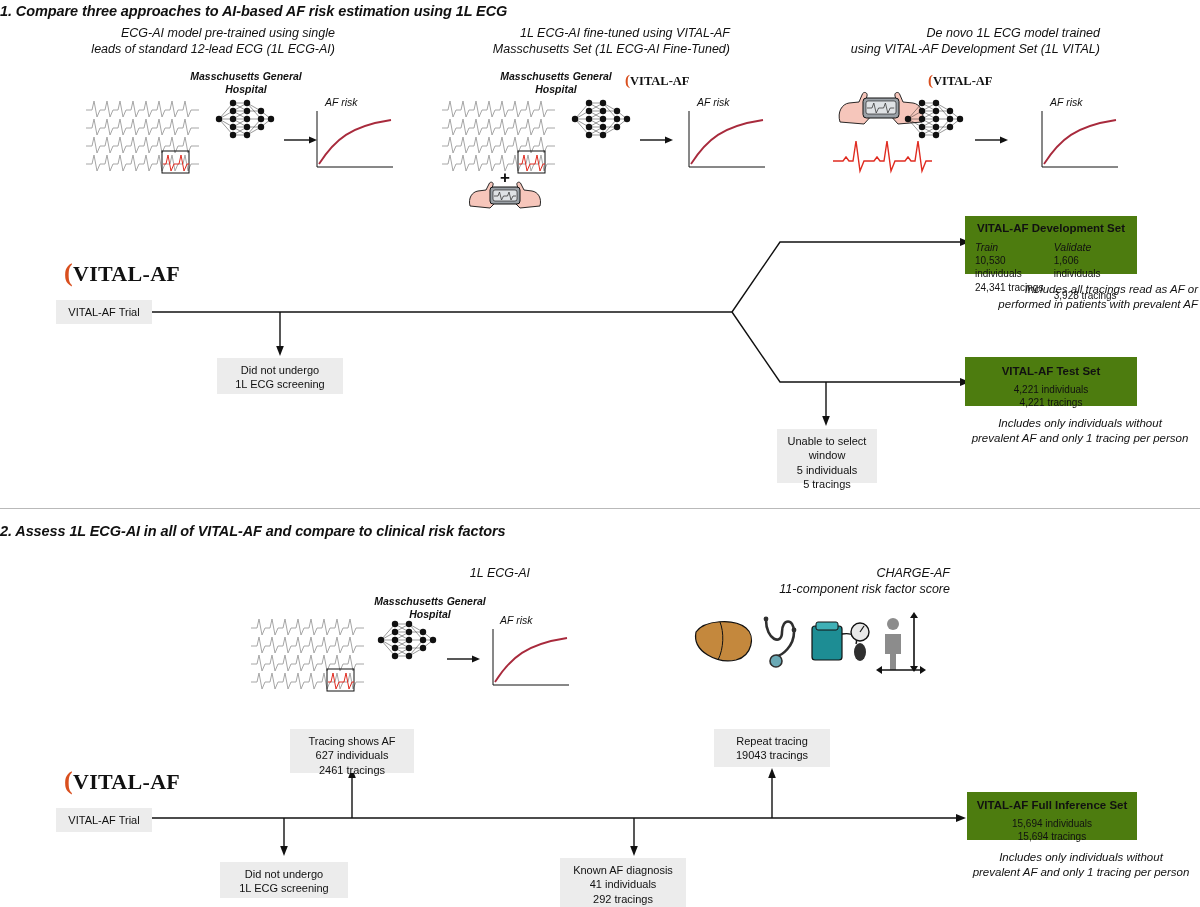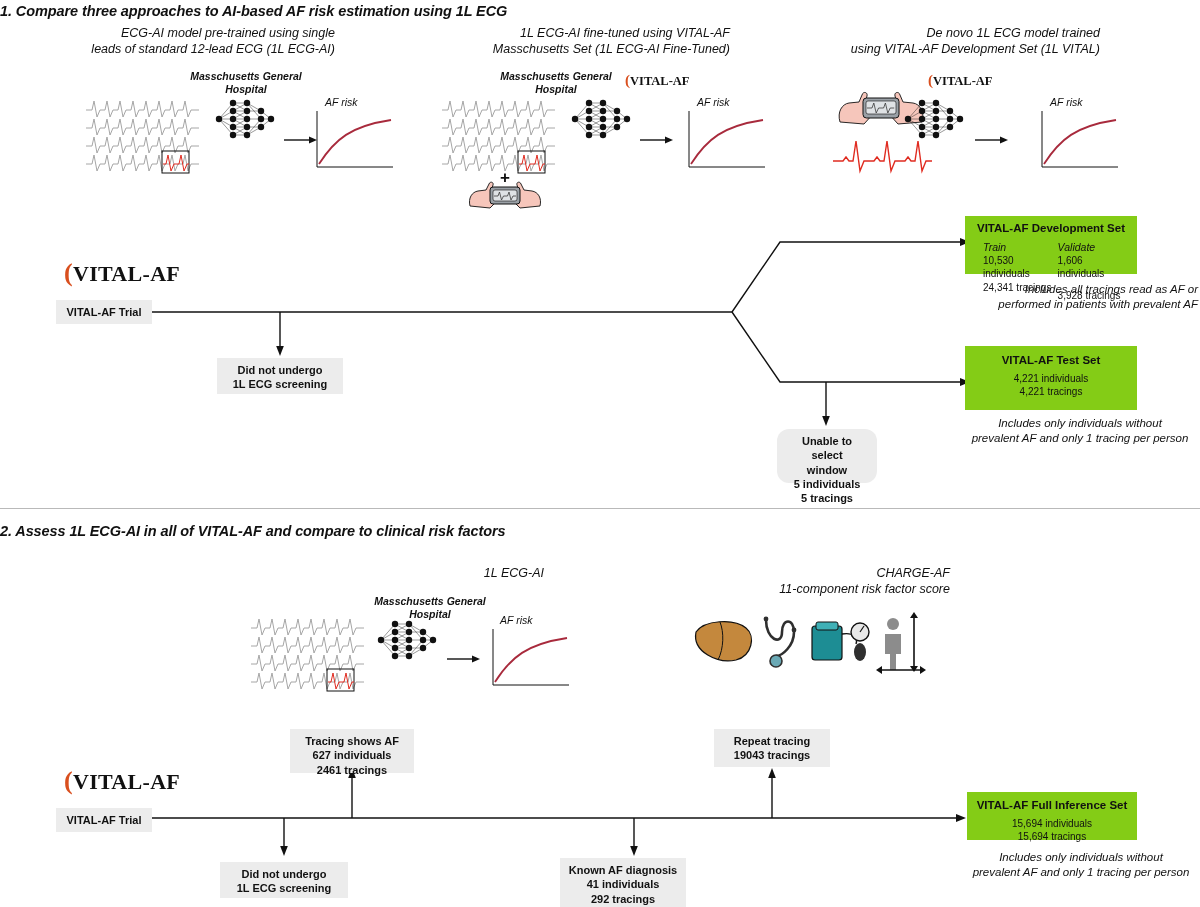--- a/index.html
+++ b/index.html
@@ -11,24 +11,24 @@
   .abs{position:absolute;}
   .sec-title{
     font-size:14.5px;font-weight:bold;font-style:italic;letter-spacing:-0.1px;
   }
   .panel-title{
     font-size:12.5px;font-style:italic;text-align:right;line-height:1.25;
   }
   .small-italic{font-size:11.5px;font-style:italic;line-height:1.3;}
   .graybox{
     background:#ececec;border:0;font-size:11px;text-align:center;
-    line-height:1.3;padding:5px 8px;box-sizing:border-box;color:#111;font-weight:bold;
+    line-height:1.3;padding:5px 8px;box-sizing:border-box;color:#111;
   }
   .greenbox{
-    background:#84cc16;font-size:11px;text-align:center;
+    background:#4d7c0f;font-size:11px;text-align:center;
     line-height:1.35;padding:6px 8px;box-sizing:border-box;color:#111;
   }
   .greenbox .gtitle{font-weight:bold;font-size:11.5px;margin-bottom:3px;}
   .hr{border-top:1px solid #b9b9b9;}
   .vital-logo{
     font-family:"Liberation Serif", serif;font-weight:bold;font-size:22px;
     letter-spacing:0.3px;color:#111;white-space:nowrap;
   }
   .vital-logo .swoosh{color:#d94f1e;font-size:26px;}
   .vital-small{
@@ -297,62 +297,62 @@
   <path d="M674 152 V188" stroke="#111" stroke-width="1.4" fill="none"></path>
   <path d="M674 196 L670.2 186 L677.8 186 Z" fill="#111"></path>
 </svg>
 </div>
 
 <div class="abs graybox" style="left:217px;top:358px;width:126px;height:36px;">
   <span>Did not undergo</span><br>
   <span>1L ECG screening</span>
 </div>
 
-<div class="abs graybox" style="left:777px;top:429px;width:100px;height:54px;border-radius:12px;">
+<div class="abs graybox" style="left:777px;top:429px;width:100px;height:54px;">
   <span>Unable to select</span><br>
   <span>window</span><br>
   <span>5 individuals</span><br>
   <span>5 tracings</span>
 </div>
 
 <div class="abs greenbox" style="left:965px;top:216px;width:172px;height:58px;padding-top:5px;">
   <div class="gtitle">VITAL-AF Development Set</div>
   <div style="display:flex;justify-content:space-between;padding:0 2px;">
-    <div style="text-align:left;margin-left:8px;">
+    <div style="text-align:left;">
       <div style="font-style:italic;font-size:10.5px;">Train</div>
       <div style="font-size:10px;">10,530 individuals</div>
       <div style="font-size:10px;">24,341 tracings</div>
     </div>
     <div style="text-align:left;">
       <div style="font-style:italic;font-size:10.5px;">Validate</div>
       <div style="font-size:10px;">1,606 individuals</div>
       <div style="font-size:10px;margin-top:8px;">3,928 tracings</div>
     </div>
   </div>
 </div>
 <div class="abs small-italic" style="left:962px;top:282px;width:236px;text-align:right;">
   <span>Includes all tracings read as AF or</span><br>
   <span>performed in patients with prevalent AF</span>
 </div>
 
-<div class="abs greenbox" style="left:965px;top:346px;width:172px;height:64px;padding-top:7px;">
+<div class="abs greenbox" style="left:965px;top:357px;width:172px;height:49px;padding-top:7px;">
   <div class="gtitle">VITAL-AF Test Set</div>
   <div style="font-size:10px;">4,221 individuals</div>
   <div style="font-size:10px;">4,221 tracings</div>
 </div>
 <div class="abs small-italic" style="left:962px;top:416px;width:236px;text-align:center;">
   <span>Includes only individuals without</span><br>
   <span>prevalent AF and only 1 tracing per person</span>
 </div>
 
 <div class="abs hr" style="left:0px;top:508px;width:1200px;"></div>
 
 <div class="abs sec-title" style="left:0px;top:523px;">2. Assess 1L ECG-AI in all of VITAL-AF and compare to clinical risk factors</div>
 
-<div class="abs panel-title" style="left:344px;top:566px;width:200px;">1L ECG-AI</div>
+<div class="abs panel-title" style="left:330px;top:566px;width:200px;">1L ECG-AI</div>
 
 <div class="abs mgh" style="left:370px;top:595px;width:120px;">
   <span>Masschusetts General</span><br>
   <span>Hospital</span>
 </div>
 
 <div class="abs" style="left:251px;top:614px;">
 <svg width="110" height="75" viewBox="0 0 110 75">
   <g stroke="#a6a6a6" stroke-width="1" fill="none">
     <path d="M0 14 h6 l2 -9 l3 16 l3 -7 h5 l2 -9 l3 16 l3 -7 h5 l2 -9 l3 16 l3 -7 h5 l2 -9 l3 16 l3 -7 h5 l2 -9 l3 16 l3 -7 h5 l2 -9 l3 16 l3 -7 h5 l2 -9 l3 16 l3 -7 h5 l2 -9 l3 16 l3 -7 h8"></path>

